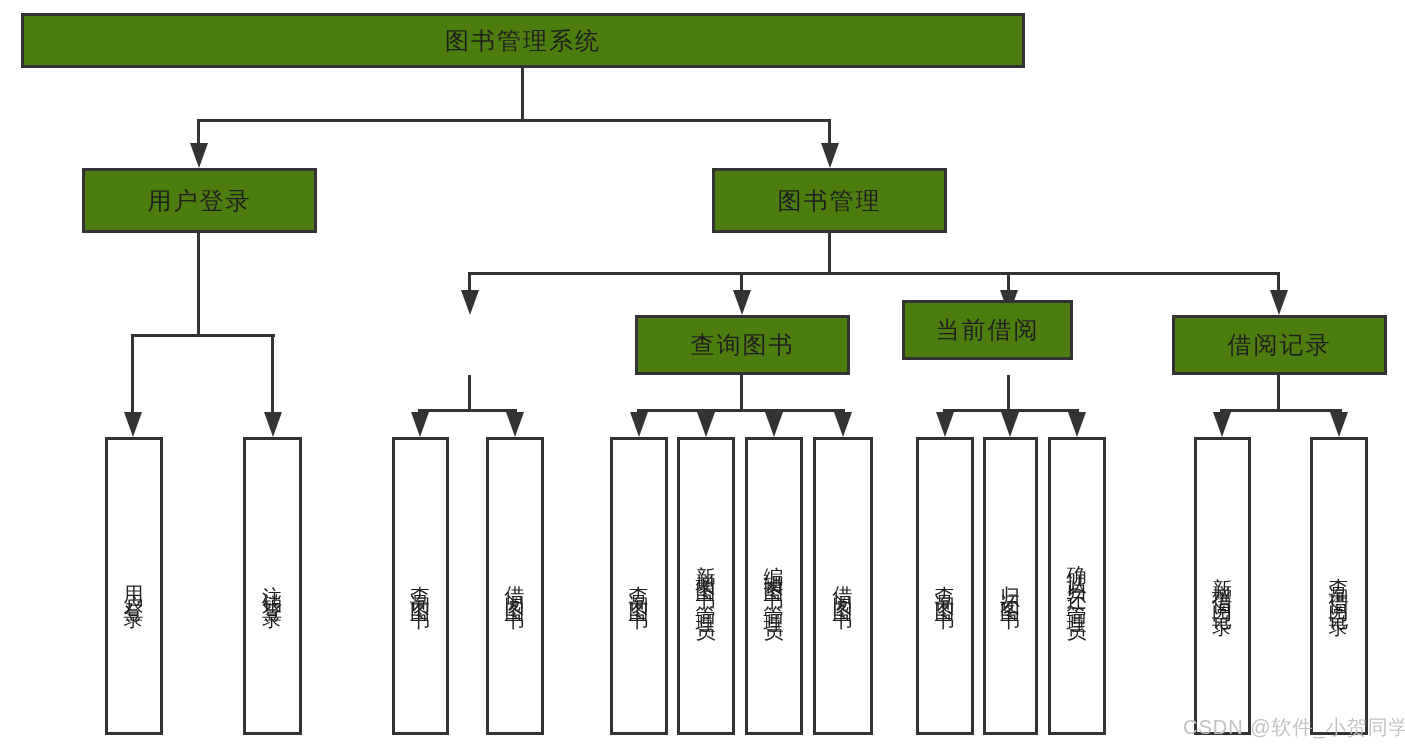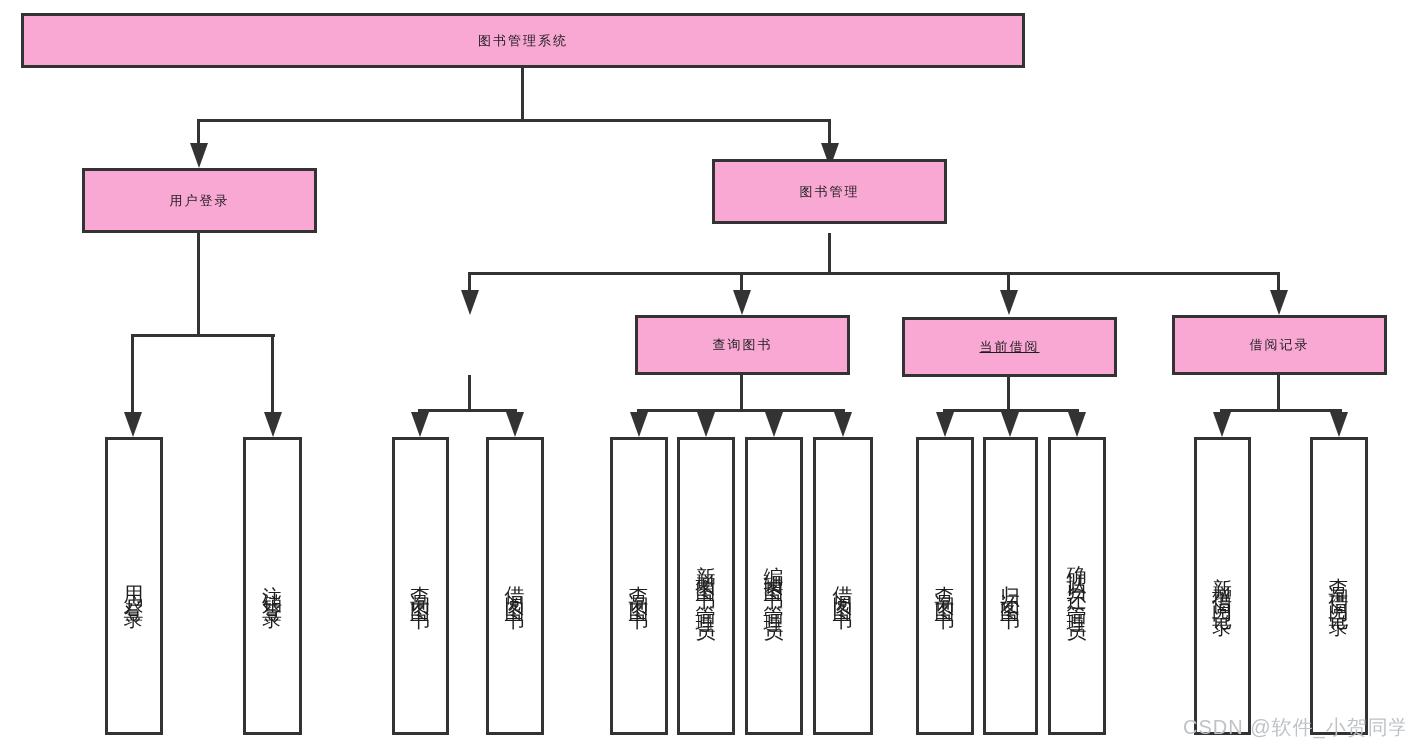--- a/index.html
+++ b/index.html
@@ -10,23 +10,23 @@
   }
   html,body { margin:0; padding:0; background:var(--bg); }
   #stage {
     position:relative; width:1405px; height:747px;
     background:var(--bg); overflow:hidden;
     font-family:"Liberation Sans","DejaVu Sans",sans-serif;
     color:var(--text);
   }
   .box {
     position:absolute; box-sizing:border-box;
-    background:#f9a8d4; border:3px solid var(--line);
+    background:#4d7c0f; border:3px solid var(--line);
     display:flex; align-items:center; justify-content:center;
-    font-size:13px; letter-spacing:2px; color:var(--text);
+    font-size:24px; letter-spacing:2px; color:var(--text);
     white-space:nowrap;
   }
   .vbox {
     position:absolute; box-sizing:border-box;
     background:#fff; border:3px solid var(--line);
     display:flex; align-items:center; justify-content:center;
     writing-mode:vertical-rl; text-orientation:mixed;
     font-size:20px; letter-spacing:8px; color:var(--text);
     line-height:1;
   }
@@ -52,42 +52,42 @@
   <div class="box" style="left:21px; top:13px; width:1004px; height:55px;">图书管理系统</div>
 
   <div class="vl" style="left:521px; top:68px; height:54px;"></div>
   <div class="hl" style="left:197px; top:119px; width:634px;"></div>
   <div class="vl" style="left:197px; top:119px; height:28px;"></div>
   <div class="vl" style="left:828px; top:119px; height:28px;"></div>
   <div class="ar" style="left:190px; top:143px;"></div>
   <div class="ar" style="left:821px; top:143px;"></div>
 
   <div class="box" style="left:82px; top:168px; width:235px; height:65px;">用户登录</div>
-  <div class="box" style="left:712px; top:159px; width:235px; height:65px;">图书管理</div>
+  <div class="box" style="left:712px; top:168px; width:235px; height:65px;">图书管理</div>
 
   <div class="vl" style="left:197px; top:233px; height:103px;"></div>
   <div class="hl" style="left:131px; top:334px; width:144px;"></div>
   <div class="vl" style="left:131px; top:334px; height:80px;"></div>
   <div class="vl" style="left:271px; top:334px; height:80px;"></div>
   <div class="ar" style="left:124px; top:412px;"></div>
   <div class="ar" style="left:264px; top:412px;"></div>
 
   <div class="vl" style="left:828px; top:233px; height:41px;"></div>
   <div class="hl" style="left:468px; top:272px; width:812px;"></div>
   <div class="vl" style="left:468px; top:272px; height:22px;"></div>
   <div class="vl" style="left:740px; top:272px; height:22px;"></div>
   <div class="vl" style="left:1007px; top:272px; height:22px;"></div>
   <div class="vl" style="left:1277px; top:272px; height:22px;"></div>
   <div class="ar" style="left:461px; top:290px;"></div>
   <div class="ar" style="left:733px; top:290px;"></div>
   <div class="ar" style="left:1000px; top:290px;"></div>
   <div class="ar" style="left:1270px; top:290px;"></div>
 
   <div class="box" style="left:635px; top:315px; width:215px; height:60px;">查询图书</div>
-  <div class="box" style="left:902px; top:317px; width:215px; height:60px;text-decoration:underline;">当前借阅</div>
+  <div class="box" style="left:902px; top:300px; width:171px; height:60px;">当前借阅</div>
   <div class="box" style="left:1172px; top:315px; width:215px; height:60px;">借阅记录</div>
 
   <div class="vl" style="left:468px; top:375px; height:36px;"></div>
   <div class="hl" style="left:418px; top:409px; width:99px;"></div>
   <div class="ar" style="left:411px; top:412px;"></div>
   <div class="ar" style="left:506px; top:412px;"></div>
 
   <div class="vl" style="left:740px; top:375px; height:36px;"></div>
   <div class="hl" style="left:637px; top:409px; width:208px;"></div>
   <div class="ar" style="left:630px; top:412px;"></div>

